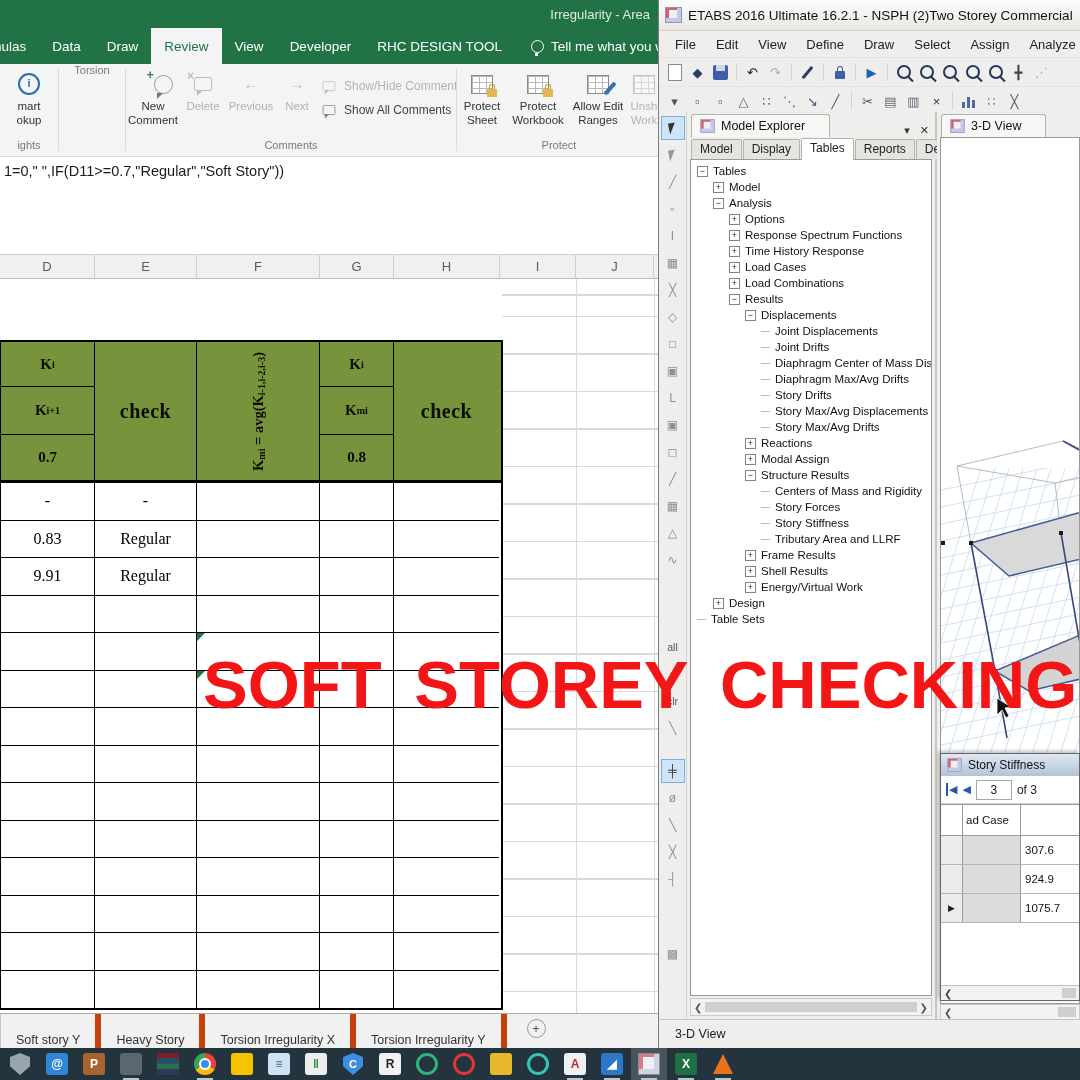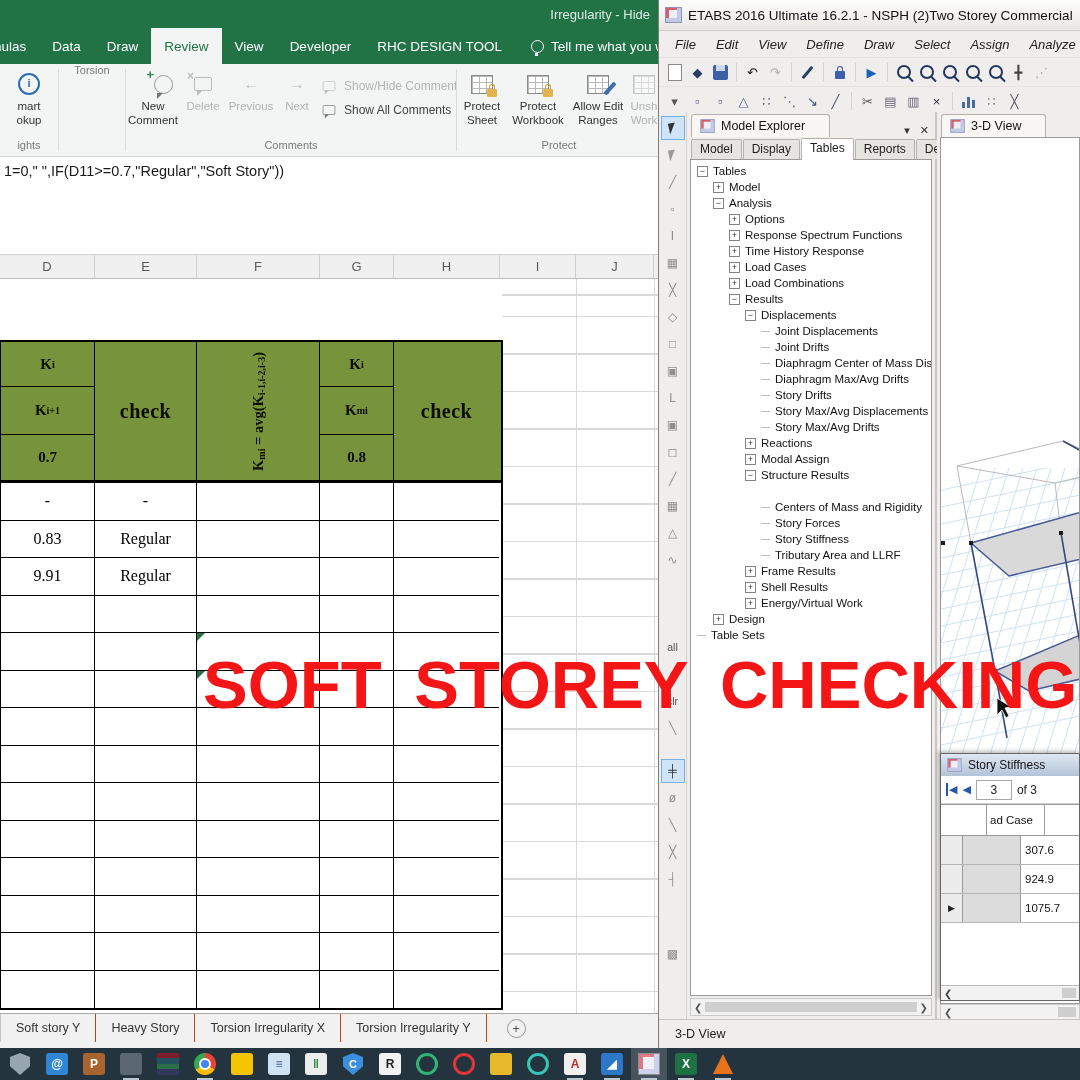--- a/index.html
+++ b/index.html
@@ -64,32 +64,32 @@
   .xh sub{font-size:10px;}
   .chk{font-size:20px;letter-spacing:.5px;}
   .rot{writing-mode:vertical-rl;transform:rotate(180deg);font-size:14.5px;font-weight:700;white-space:nowrap;}
   .xrows{border-left:1px solid #000;border-right:2.5px solid #000;border-bottom:2px solid #000;}
   .xrow{display:flex;height:37.5px;}
   .xc{border-right:1px solid #000;border-bottom:1px solid #000;box-sizing:border-box;flex:none;display:flex;align-items:center;justify-content:center;font-size:16px;color:#000;position:relative;}
   .xc:last-child{border-right:none;}
   .xrow:last-child .xc{border-bottom:none;}
   .tri{position:absolute;left:0;top:0;width:0;height:0;border-top:8px solid #217346;border-right:8px solid transparent;}
   .xl-stabs{height:28px;border-top:1px solid #ababab;background:#f1f1f1;display:flex;align-items:center;font-size:12.5px;color:#333;}
-  .stab{padding:0 15px;height:100%;display:flex;align-items:center;border-right:1px solid #c2410c;white-space:nowrap;}
+  .stab{padding:12px 15px;height:100%;display:flex;align-items:center;border-right:6px solid #c2410c;white-space:nowrap;}
   .stab:first-child{border-left:1px solid #c6c6c6;}
   .plus{width:17px;height:17px;border:1px solid #9a9a9a;border-radius:50%;display:flex;align-items:center;justify-content:center;margin-left:20px;color:#555;font-size:13px;}
   .xl-statstrip{height:20px;background:#f1f1f1;}
 
   
   .etabs{position:absolute;left:658px;top:0;width:422px;height:1048px;background:#f0eeec;border-left:1px solid #7c7c7c;box-sizing:border-box;}
   .et-title{height:30px;background:linear-gradient(#fdfdfd,#e9e7e3);display:flex;align-items:center;gap:6px;padding-left:6px;font-size:13.5px;color:#111;border-bottom:1px solid #d2d0cc;white-space:nowrap;overflow:hidden;}
   .eticon{width:15px;height:14px;background:#eef0f8;border:1px solid #8e94b8;box-shadow:inset -4px -4px 0 #c4cae6,inset 3px 2px 0 #d7606e;flex:none;}
   .eticon.sm{transform:scale(.85);}
   .et-menu{height:26px;display:flex;align-items:center;font-size:13px;color:#222;padding-left:6px;}
-  .et-mi{padding:0 10px;font-style:italic;}
+  .et-mi{padding:0 10px;}
   .et-tb{height:28px;display:flex;align-items:center;gap:2px;padding-left:5px;border-top:1px solid #e6e4e0;}
   .ti{width:21px;height:21px;display:flex;align-items:center;justify-content:center;font-size:13px;color:#4a5a7a;flex:none;}
   .tsep{width:1px;height:18px;background:#d5d3cf;margin:0 3px;flex:none;}
   .ic-page{width:12px;height:15px;background:#fff;border:1px solid #8a8a8a;}
   .ic-floppy{width:15px;height:15px;background:#3d5fa8;border-radius:2px;position:relative;}
   .ic-floppy::after{content:"";position:absolute;left:3px;top:0;width:9px;height:6px;background:#cdd6ea;}
   .ic-pen{width:3px;height:15px;background:#2c3e66;border-radius:1px;transform:rotate(40deg);}
   .ic-lock{width:10px;height:8px;background:#3d5fa8;border-radius:1px;position:relative;margin-top:5px;}
   .ic-lock::before{content:"";position:absolute;top:-5px;left:2px;width:4px;height:4px;border:1.6px solid #3d5fa8;border-bottom:none;border-radius:3px 3px 0 0;}
   .ic-mag{width:10px;height:10px;border:2px solid #23365c;border-radius:50%;position:relative;}
@@ -120,21 +120,21 @@
   .v-canvas{flex:1;background:#fff;border:1px solid #9a9a9a;margin:0 0 0 3px;position:relative;overflow:hidden;}
   .v-canvas svg{position:absolute;left:0;top:0;}
   .v-hsb{height:14px;margin-left:3px;background:#f2f2f2;border:1px solid #c9c9c9;display:flex;align-items:center;padding:0 3px;font-size:10px;color:#555;gap:3px;}
   .story{position:absolute;left:3px;right:0;top:641px;height:248px;background:#fff;border:1px solid #666;box-shadow:-2px -2px 4px rgba(0,0,0,.25);display:flex;flex-direction:column;box-sizing:border-box;}
   .st-title{height:22px;background:linear-gradient(#dfe8f2,#b3c3d7);display:flex;align-items:center;gap:5px;padding-left:5px;font-size:12px;color:#111;flex:none;white-space:nowrap;overflow:hidden;}
   .st-nav{height:27px;display:flex;align-items:center;gap:5px;padding-left:5px;background:#fff;border-bottom:1px solid #d0d0d0;font-size:12px;color:#222;flex:none;}
   .navbtn{color:#2458A8;font-size:11px;}
   .navbtn.first{border-left:2px solid #2458A8;padding-left:1px;}
   .st-input{width:34px;height:18px;border:1px solid #a8a8a8;display:flex;align-items:center;justify-content:center;font-size:12px;background:#fff;}
   .st-grid{flex:1;background:#fff;border-top:1px solid #9a9a9a;overflow:hidden;font-size:11.5px;color:#111;}
-  .sg-hrow{display:flex;height:30px;border-bottom:1px solid #9a9a9a;padding-left:24px;}
+  .sg-hrow{display:flex;height:30px;border-bottom:1px solid #9a9a9a;}
   .sg-row{display:flex;height:28px;border-bottom:1px solid #b5b5b5;}
   .sg-c1{width:22px;border-right:1px solid #9a9a9a;box-sizing:border-box;background:#ececec;display:flex;align-items:center;justify-content:center;font-size:9px;color:#222;flex:none;}
   .sg-hrow .sg-c1{background:#fff;}
   .sg-c2{width:58px;border-right:1px solid #9a9a9a;box-sizing:border-box;background:#dcdcdc;display:flex;align-items:center;padding-left:3px;flex:none;white-space:nowrap;overflow:hidden;}
   .sg-hrow .sg-c2{background:#fff;}
   .sg-c3{flex:1;display:flex;align-items:center;padding-left:4px;white-space:nowrap;overflow:hidden;background:#fff;}
   .st-hsb{height:14px;border-top:1px solid #bbb;background:#f2f2f2;display:flex;align-items:center;padding:0 3px;font-size:10px;color:#444;gap:3px;flex:none;}
   .et-status{position:absolute;bottom:0;left:0;right:0;height:28px;background:#f0eeec;border-top:1px solid #c7c5c1;display:flex;align-items:center;padding-left:16px;font-size:12.5px;color:#222;}
 
   
@@ -154,21 +154,21 @@
   
   .overlay{position:absolute;left:203px;top:646px;font-weight:700;font-size:67px;letter-spacing:0;word-spacing:14px;white-space:nowrap;z-index:60;font-family:"Liberation Sans",sans-serif;}
 </style>
 </head>
 <body>
 
 <div id="stage">
 
   <div class="excel">
     <div class="xl-title">
-      <span>Irregularity - Hide</span>
+      <span>Irregularity - Area</span>
     </div>
     <div class="xl-tabs">
       <div id="xl-tabs-list">
           <div class="xl-tab cut">nulas</div>
           <div class="xl-tab">Data</div>
           <div class="xl-tab">Draw</div>
           <div class="xl-tab active">Review</div>
           <div class="xl-tab">View</div>
           <div class="xl-tab">Developer</div>
           <div class="xl-tab">RHC DESIGN TOOL</div>
@@ -644,21 +644,21 @@
               <span>Reactions</span>
             </div>
             <div class="mx-row" style="padding-left: 54px;">
               <span class="tbox">+</span>
               <span>Modal Assign</span>
             </div>
             <div class="mx-row" style="padding-left: 54px;">
               <span class="tbox">−</span>
               <span>Structure Results</span>
             </div>
-            <div class="mx-row" style="padding-left: 70px; margin-top: 16px;">
+            <div class="mx-row" style="padding-left: 70px;">
               <span class="ttick"></span>
               <span>Centers of Mass and Rigidity</span>
             </div>
             <div class="mx-row" style="padding-left: 70px;">
               <span class="ttick"></span>
               <span>Story Forces</span>
             </div>
             <div class="mx-row" style="padding-left: 70px;">
               <span class="ttick"></span>
               <span>Story Stiffness</span>

